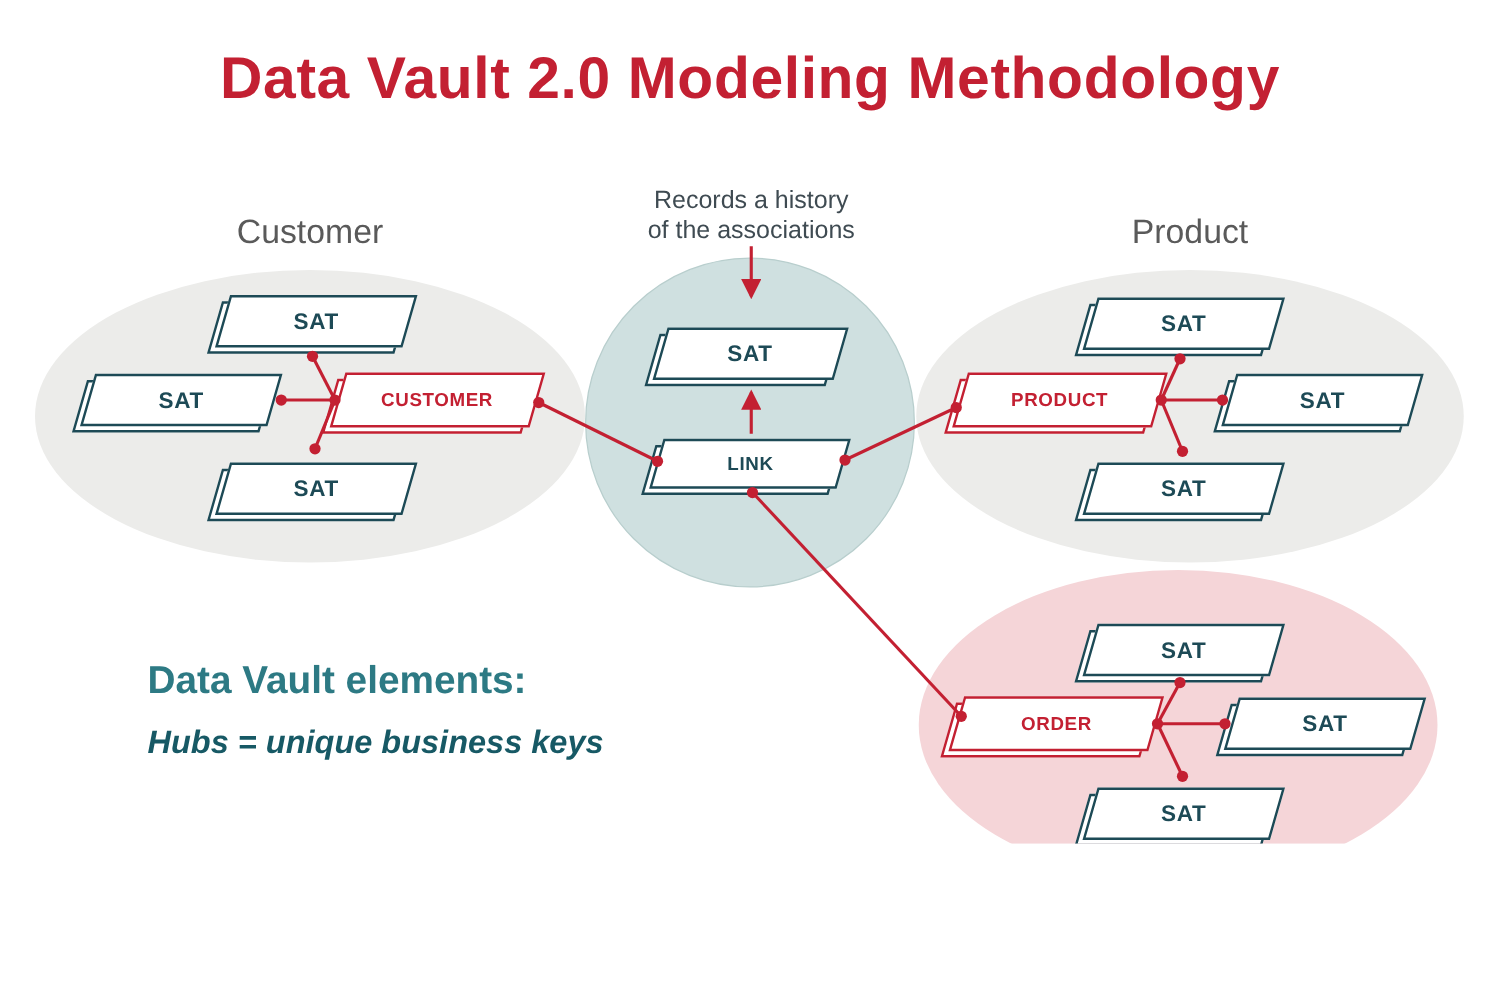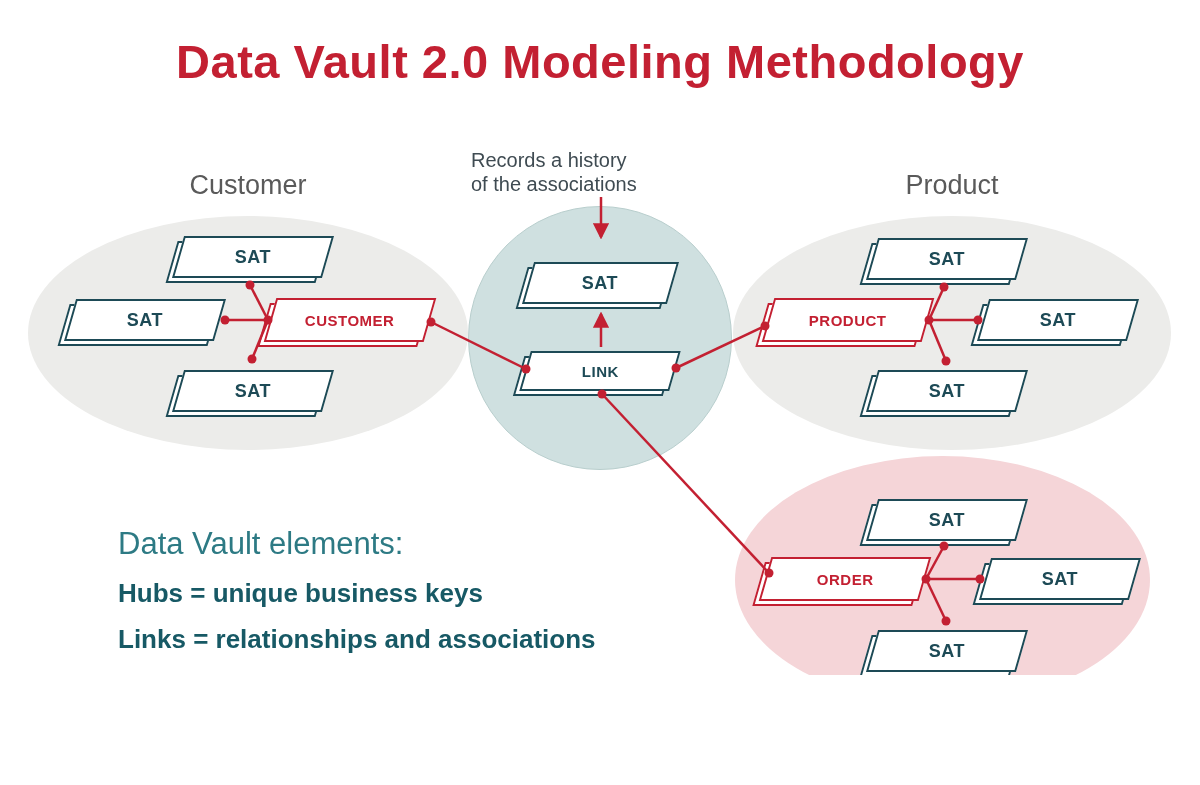--- a/index.html
+++ b/index.html
@@ -43,21 +43,21 @@
     font-size: 27px;
     color: #5a5a5a;
     z-index: 2;
     text-align: center;
   }
   .annotation {
     position: absolute;
     left: 471px;
     top: 148px;
     width: 260px;
-    text-align: left;
+    text-align: center;
     font-size: 20px;
     line-height: 24px;
     color: #3f4b52;
     z-index: 2;
   }
   .node {
     position: absolute;
     transform: skewX(-16deg);
     z-index: 3;
   }
@@ -96,27 +96,28 @@
   .legend {
     position: absolute;
     left: 118px;
     top: 526px;
     z-index: 2;
   }
   .legend-heading {
     font-size: 31px;
     color: #2d7a84;
     margin: 0 0 16px 0;
-    font-weight: 400;
+    font-weight: 700;
   }
   .legend-item {
     font-size: 26px;
     font-weight: 700;
     color: #175965;
     margin: 0 0 15px 0;
+    font-style: italic;
   }
 </style>
 </head>
 <body>
 
 <div class="canvas">
 
   <h1 class="title">Data Vault 2.0 Modeling Methodology</h1>
 
   <div class="ellipse gray" style="left:28px; top:216px; width:440px; height:234px;"></div>
@@ -261,16 +262,15 @@
       <circle cx="926" cy="579" r="4.5"></circle>
       <circle cx="944" cy="546" r="4.5"></circle>
       <circle cx="980" cy="579" r="4.5"></circle>
       <circle cx="946" cy="621" r="4.5"></circle>
     </g>
   </svg>
 
   <div class="legend">
     <p class="legend-heading">Data Vault elements:</p>
     <p class="legend-item">Hubs = unique business keys</p>
-    <p class="legend-item">Links = relationships and associations</p>
   </div>
 
 </div>
 
 </body></html>

